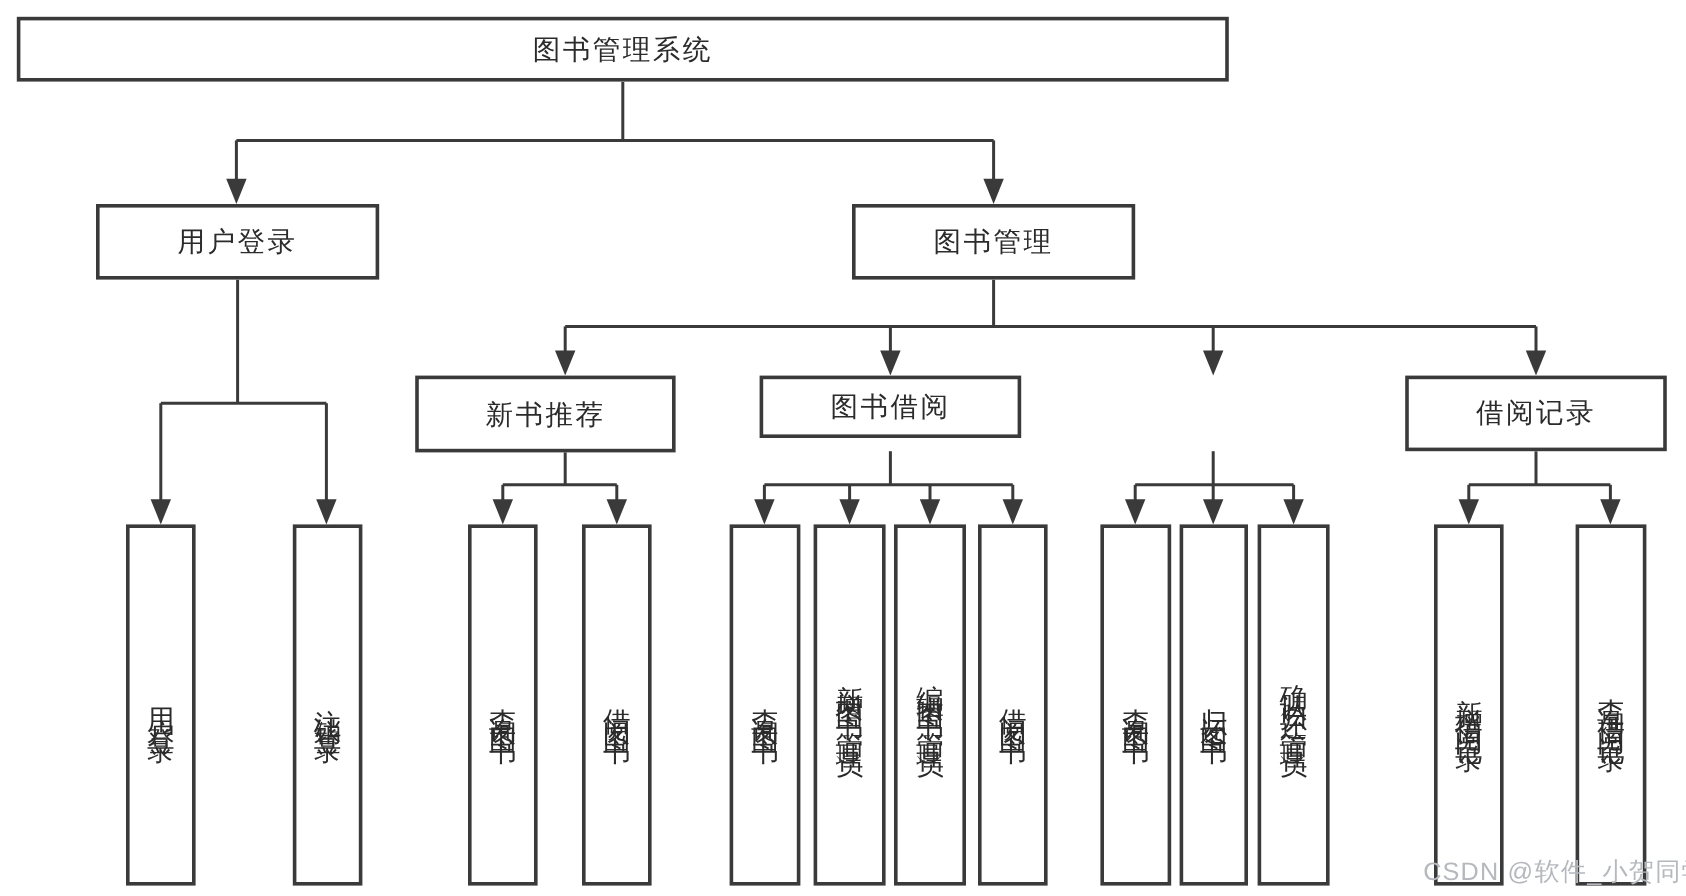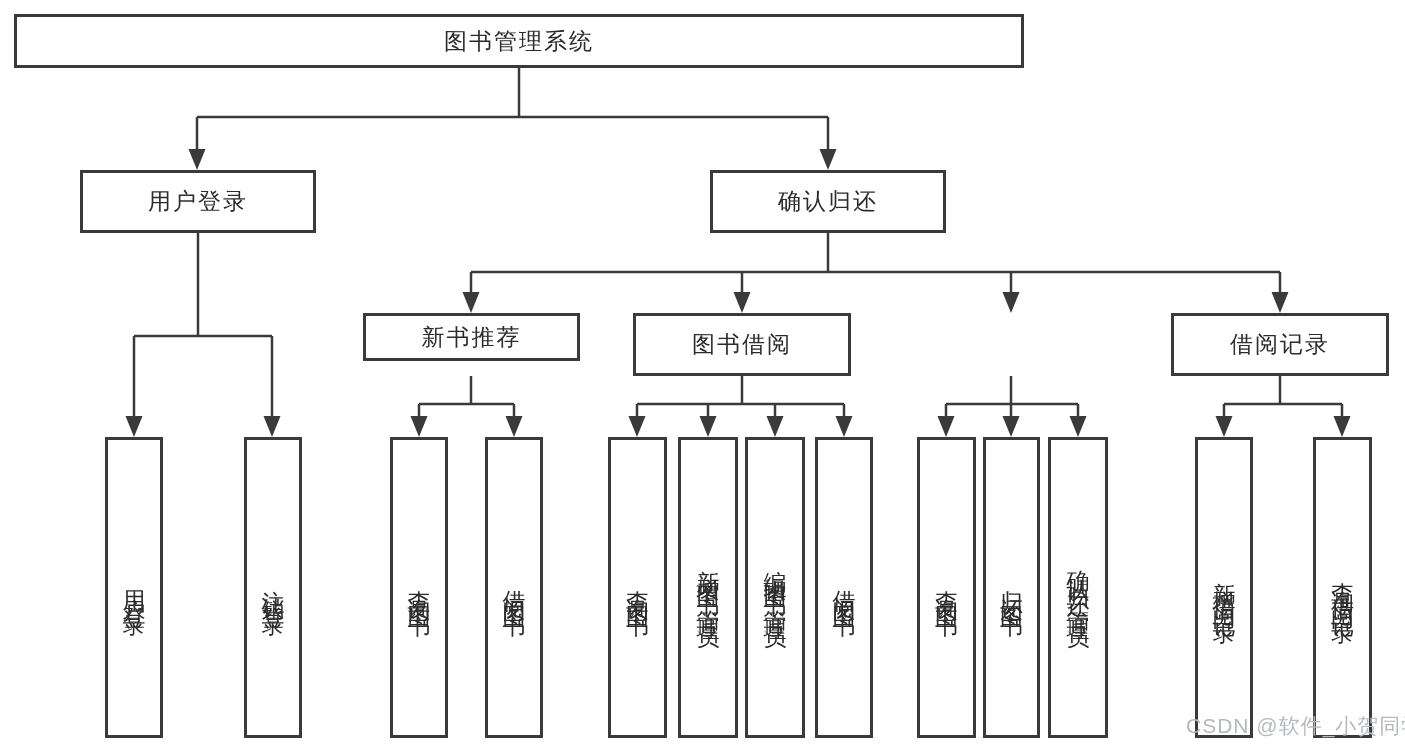--- a/index.html
+++ b/index.html
@@ -97,24 +97,24 @@
       <path d="M 937.5 416 L 954.5 416 L 946 437 Z" fill="#3a3a3a"></path>
       <path d="M 1002.5 416 L 1019.5 416 L 1011 437 Z" fill="#3a3a3a"></path>
       <path d="M 1069.5 416 L 1086.5 416 L 1078 437 Z" fill="#3a3a3a"></path>
       <path d="M 1215.5 416 L 1232.5 416 L 1224 437 Z" fill="#3a3a3a"></path>
       <path d="M 1333.5 416 L 1350.5 416 L 1342 437 Z" fill="#3a3a3a"></path>
     </svg>
 
   <div class="node" style="left:14px;top:14px;width:1010px;height:54px;">图书管理系统</div>
 
   <div class="node" style="left:80px;top:170px;width:236px;height:63px;">用户登录</div>
-  <div class="node" style="left:710px;top:170px;width:236px;height:63px;">确认归还</div>
+  <div class="node" style="left:710px;top:170px;width:236px;height:63px;">图书管理</div>
 
-  <div class="node" style="left:363px;top:313px;width:217px;height:48px;">新书推荐</div>
-  <div class="node" style="left:633px;top:313px;width:218px;height:63px;">图书借阅</div>
+  <div class="node" style="left:346px;top:313px;width:217px;height:64px;">新书推荐</div>
+  <div class="node" style="left:633px;top:313px;width:218px;height:52px;">图书借阅</div>
   <div class="node" style="left:1171px;top:313px;width:218px;height:63px;">借阅记录</div>
 
   <div class="node leaf" style="left:105px;top:437px;width:58px;height:301px;">
     <span>用户登录</span>
   </div>
   <div class="node leaf" style="left:244px;top:437px;width:58px;height:301px;">
     <span>注销登录</span>
   </div>
 
   <div class="node leaf" style="left:390px;top:437px;width:58px;height:301px;">

